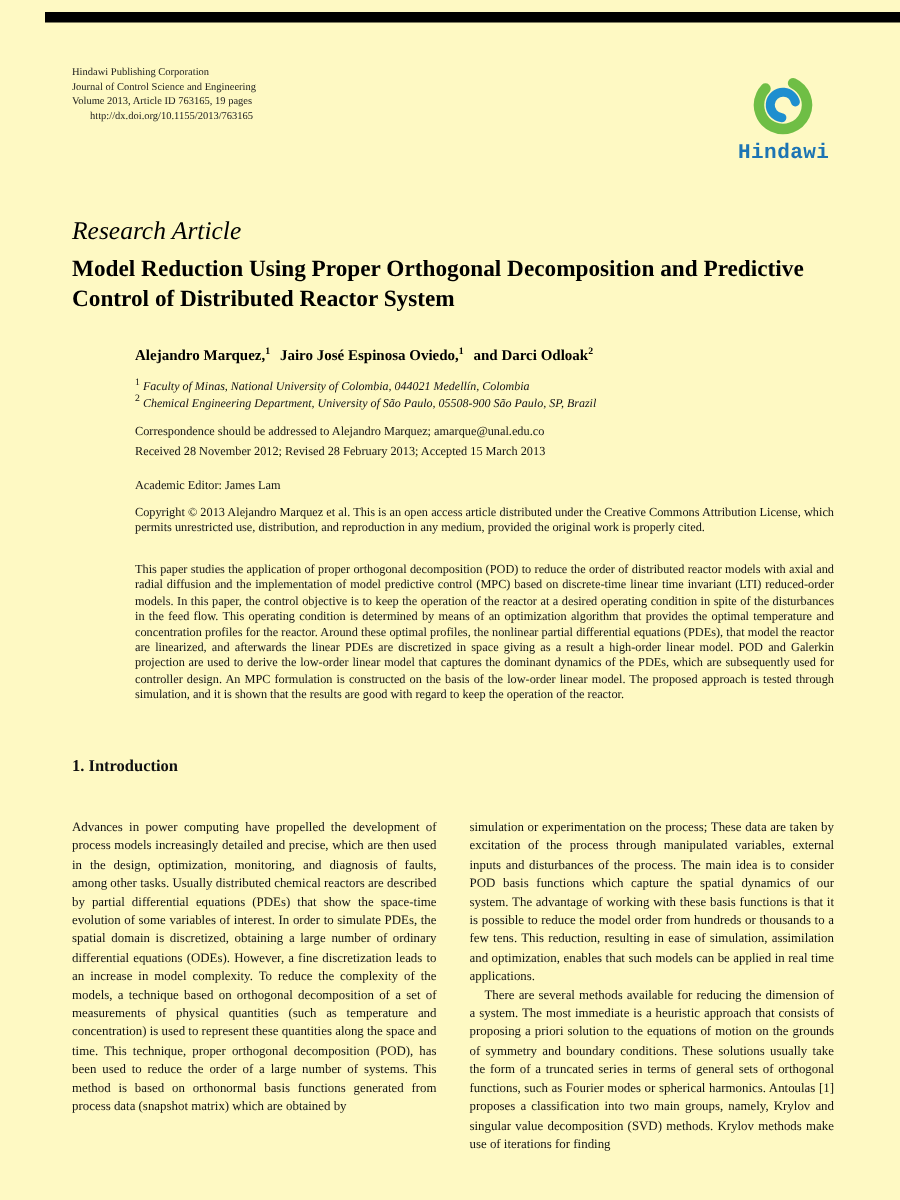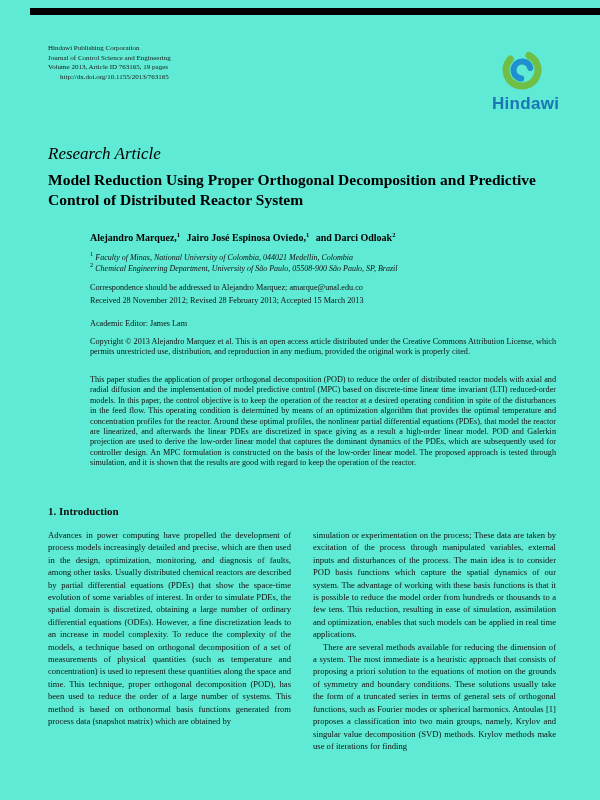--- a/index.html
+++ b/index.html
@@ -1,29 +1,29 @@
 <!DOCTYPE html>
 <html><head>
 <meta charset="utf-8">
 <style>
   * { margin:0; padding:0; box-sizing:border-box; }
   html,body { width:600px; height:800px; background:#ffffff; }
   .page {
-    position:relative; width:600px; height:800px; background:#5eead4;
+    position:relative; width:600px; height:800px; background:#fef9c3;
     font-family:"Liberation Serif", serif; color:#111; overflow:hidden;
   }
   .top-bar { position:absolute; top:8px; left:30px; right:0; height:7px; background:#000; }
 
   .pub-header { position:absolute; left:48px; top:44px; font-size:7px; line-height:9.6px; color:#1a1a1a; }
   .pub-header .doi { color:#1a1a1a; text-decoration:none;padding-left:12px; }
 
   .logo { position:absolute; left:492px; top:48px; width:60px; text-align:center; }
   .logo svg { display:block; margin:0 auto; }
-  .logo-text { font-family:Liberation Sans, sans-serif; font-weight:bold; color:#1C74B4;
-               font-size:17px; margin-top:2px; letter-spacing:0.3px; }
+  .logo-text { font-family:Liberation Mono, monospace; font-weight:bold; color:#1C74B4;
+               font-size:14px; margin-top:2px; letter-spacing:0.3px; }
 
   .article-kind { position:absolute; left:48px; top:144px; font-style:italic; font-size:17px; color:#000; }
   .article-title { position:absolute; left:48px; top:170px; width:508px;
                    font-weight:bold; font-size:15.5px; line-height:19.5px; color:#000; }
 
   .authors { position:absolute; left:90px; top:232px; font-weight:bold; font-size:10px; color:#000; }
   .authors .author { margin-right:4px; }
   sup { font-size:6.5px; vertical-align:super; line-height:0; }
 
   .affiliations { position:absolute; left:90px; top:253px; font-size:8px; line-height:10.8px; }
@@ -35,21 +35,21 @@
   .email { color:#111; text-decoration:none; }
 
   .copyright { position:absolute; left:90px; top:337px; width:466px;
                font-size:8.2px; line-height:10.4px; text-align:justify; }
   .abstract  { position:absolute; left:90px; top:375px; width:466px;
                font-size:8.2px; line-height:10.4px; text-align:justify; }
 
   .section-heading { position:absolute; left:48px; top:505px; font-weight:bold; font-size:11px; }
 
   .columns { position:absolute; left:48px; top:529px; width:508px; display:flex; gap:22px; }
-  .col { width:243px; font-size:8.6px; line-height:12.4px; text-align:justify; }
+  .col { width:243px; font-size:8.6px; line-height:12.4px; text-align:justify;margin-top:16px; }
   .col p.indent { text-indent:10px; }
 </style>
 </head>
 <body>
 
 <div class="page">
 
   <div class="top-bar"></div>
 
   <div class="pub-header">

